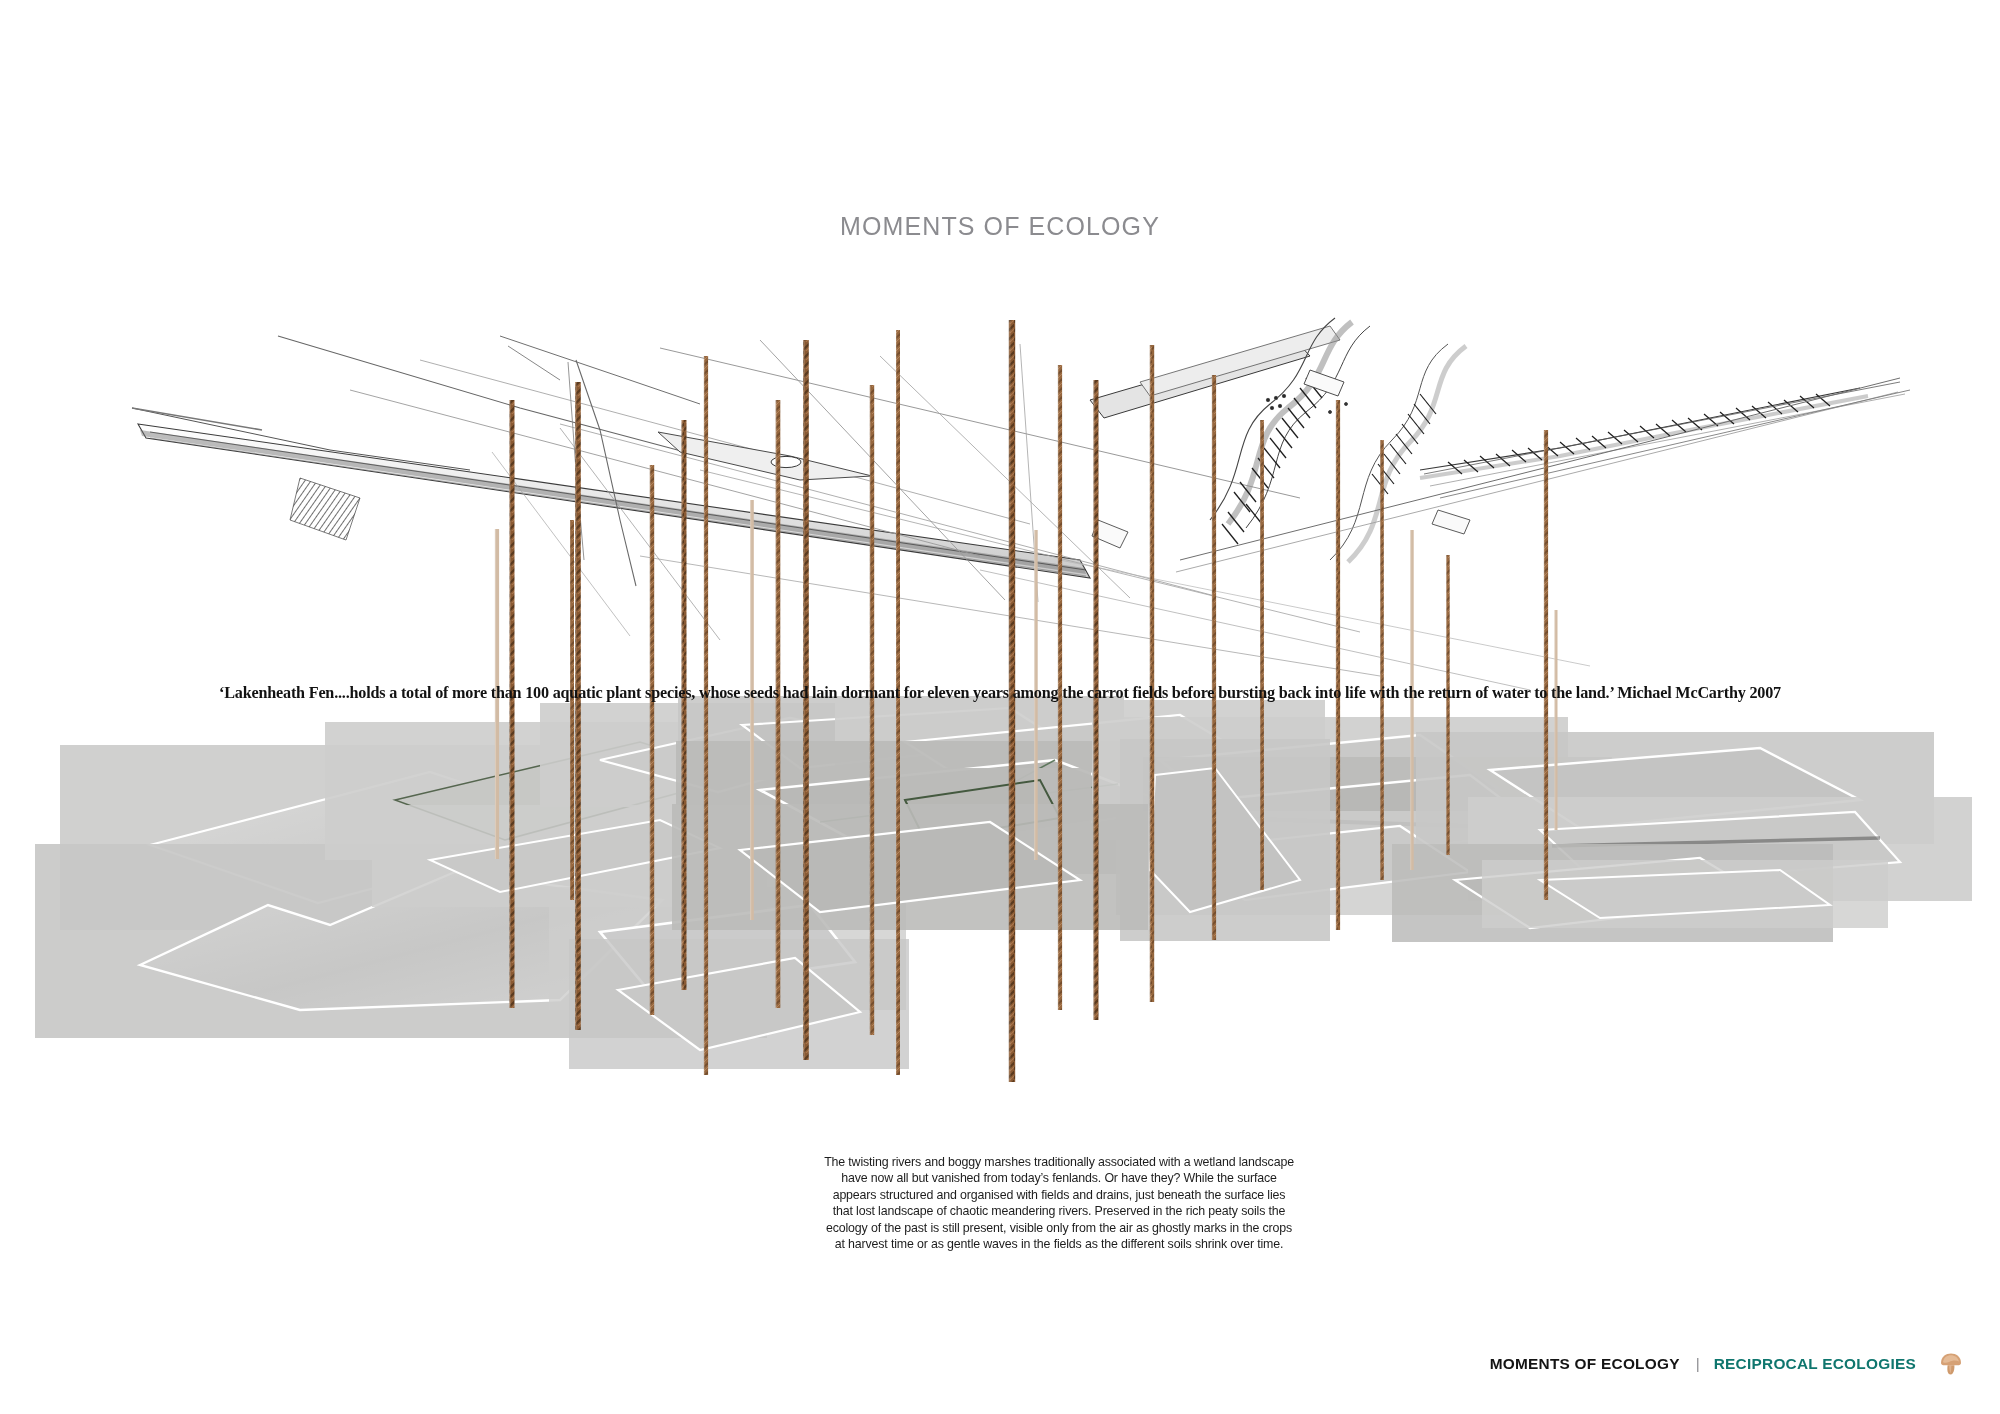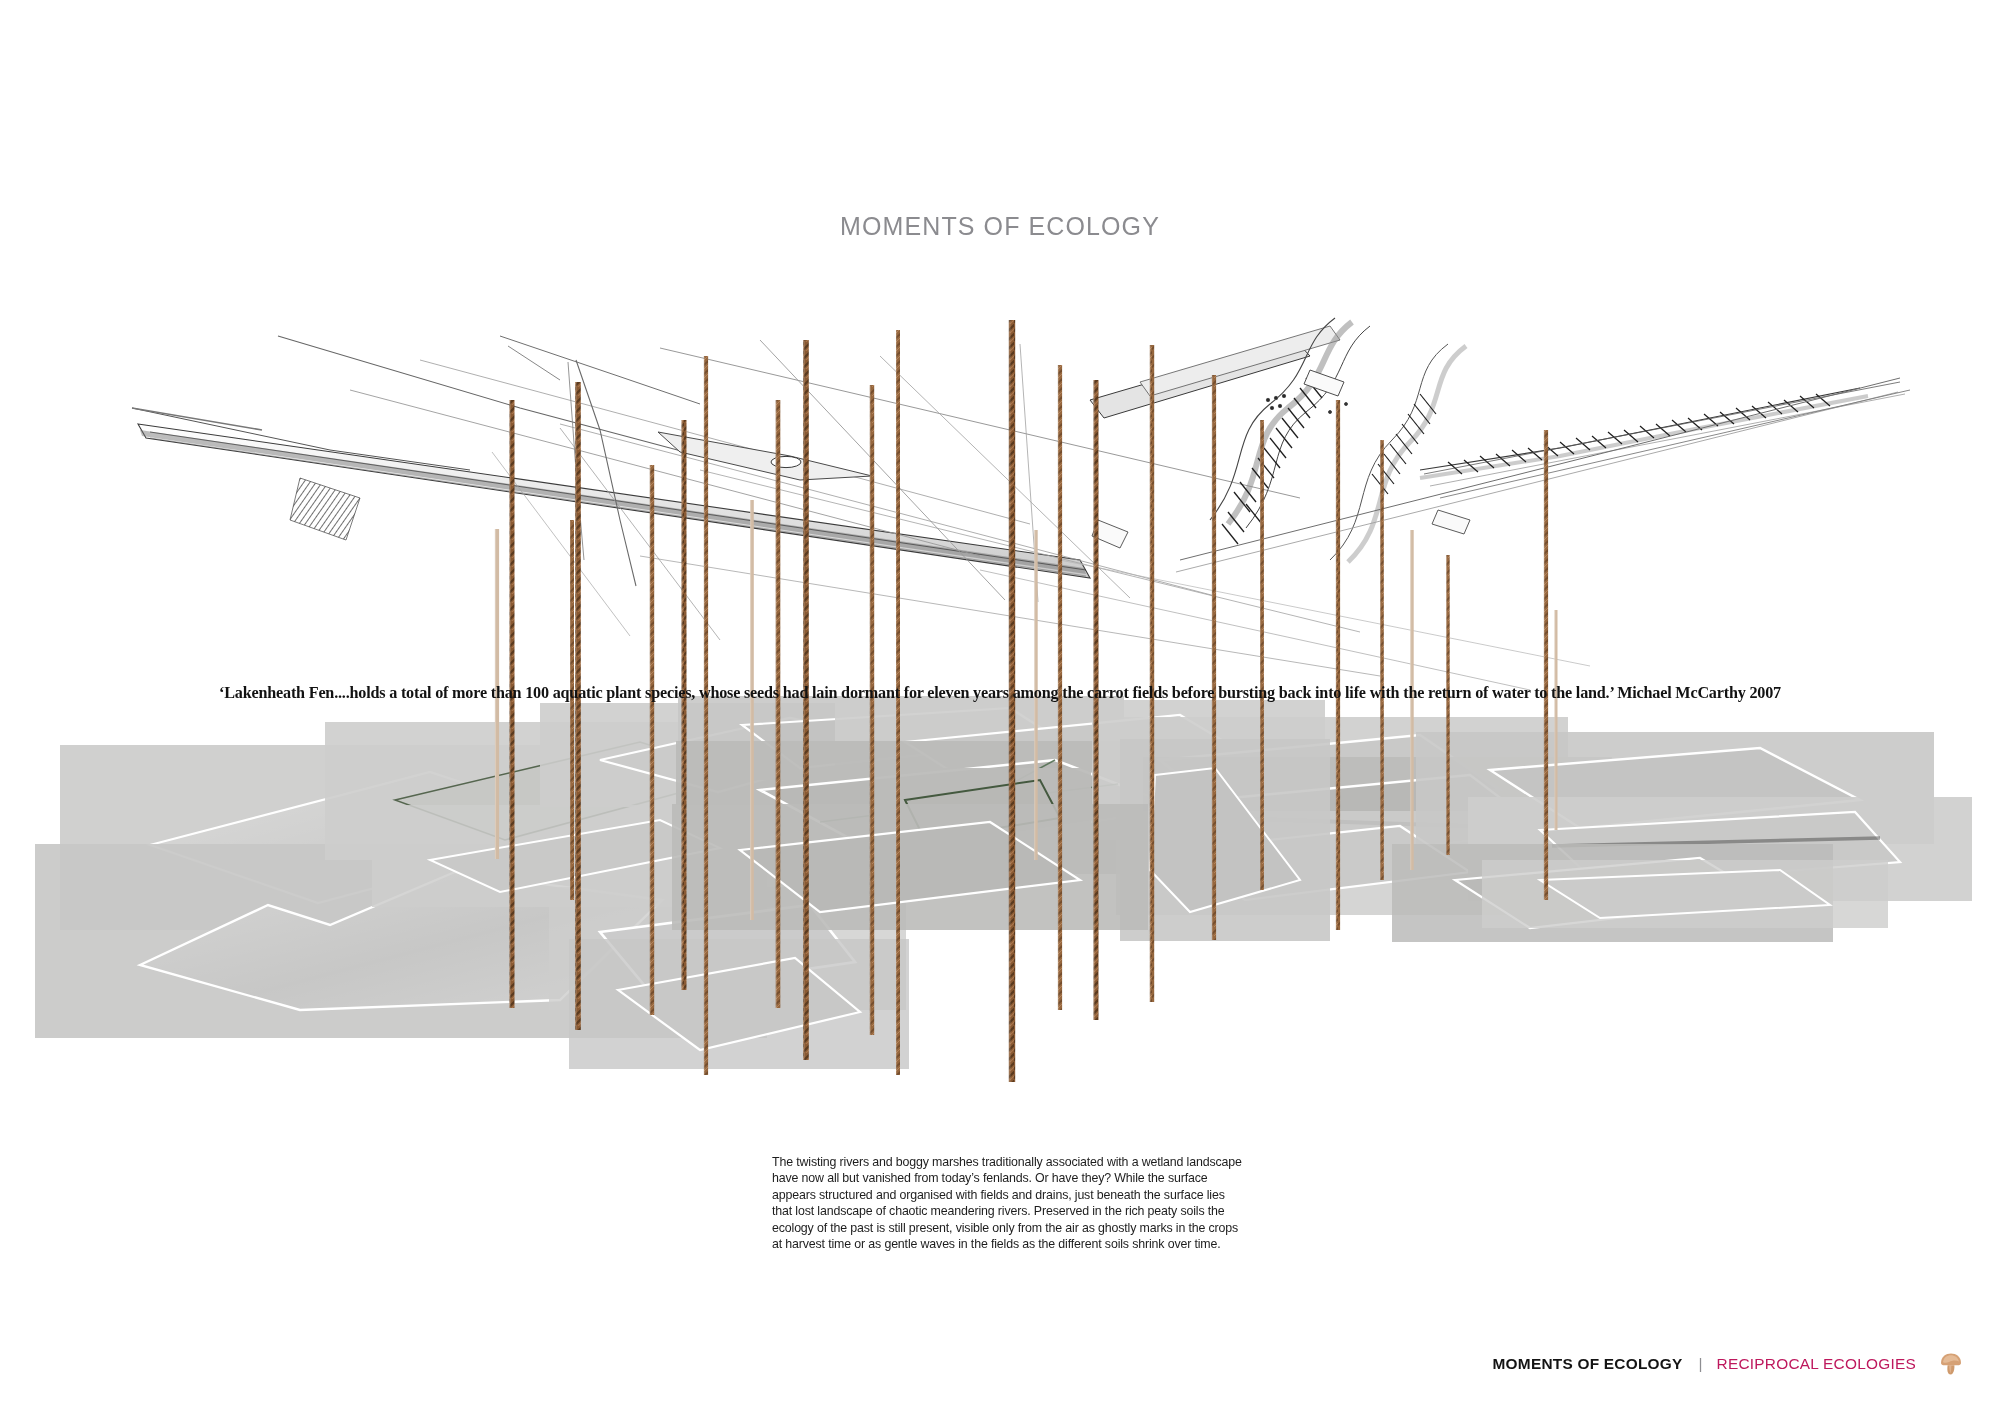--- a/index.html
+++ b/index.html
@@ -54,23 +54,24 @@
     color: #121212;
     letter-spacing: -0.22px;
     white-space: nowrap;
     z-index: 40;
     transform: scaleX(0.93);
   }
 
   
   #body-paragraph {
     position: absolute;
-    left: 772px;
+    left: 824px;
     top: 1154px;
     width: 470px;
+    text-align: center;
     font-family: "Liberation Sans", sans-serif;
     font-size: 12.4px;
     line-height: 16.4px;
     color: #1d1d1d;
     letter-spacing: -0.15px;
     z-index: 40;
   }
 
   
   #footer {
@@ -99,22 +100,22 @@
   .footer-sep {
     font-family: "Liberation Sans", sans-serif;
     font-size: 15.4px;
     font-weight: 400;
     color: #8e8e92;
     margin: 0 2px 0 4px;
   }
   .footer-light {
     font-family: "Liberation Sans", sans-serif;
     font-size: 15.4px;
-    font-weight: 400;
-    color: #be185d;
+    font-weight: 700;
+    color: #0f766e;
     letter-spacing: 0.25px;
   }
   #footer-logo {
     width: 26px;
     height: 24px;
     margin-left: 10px;
     display: block;
   }
 </style>
 </head>

